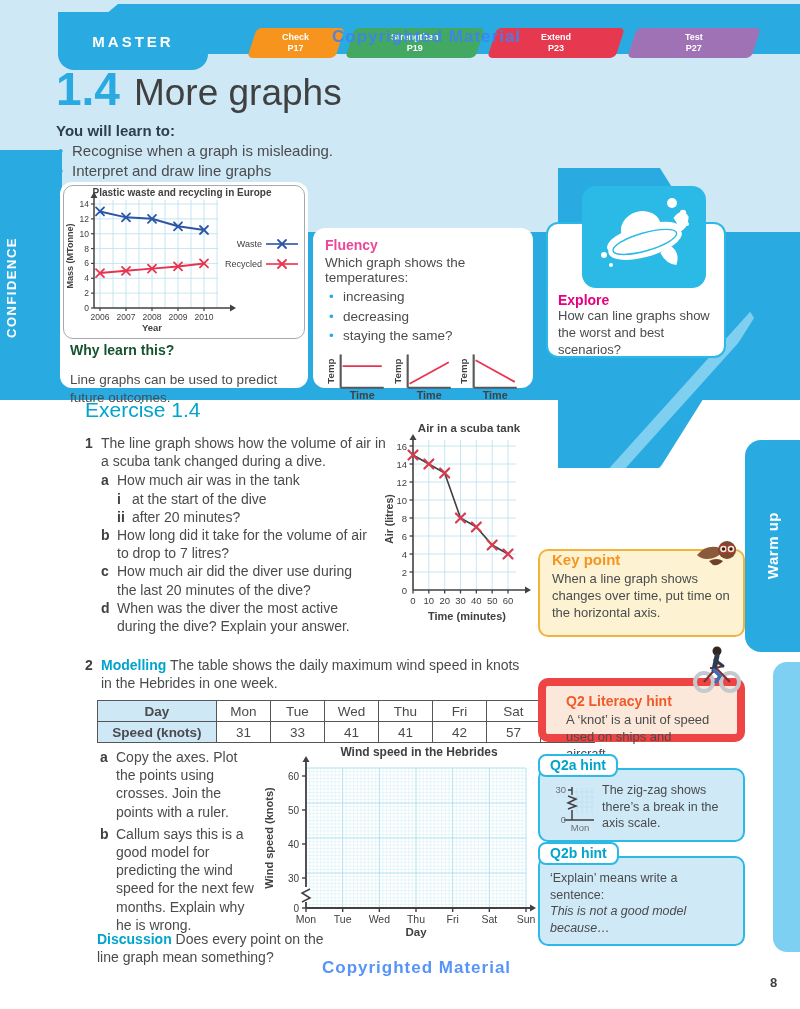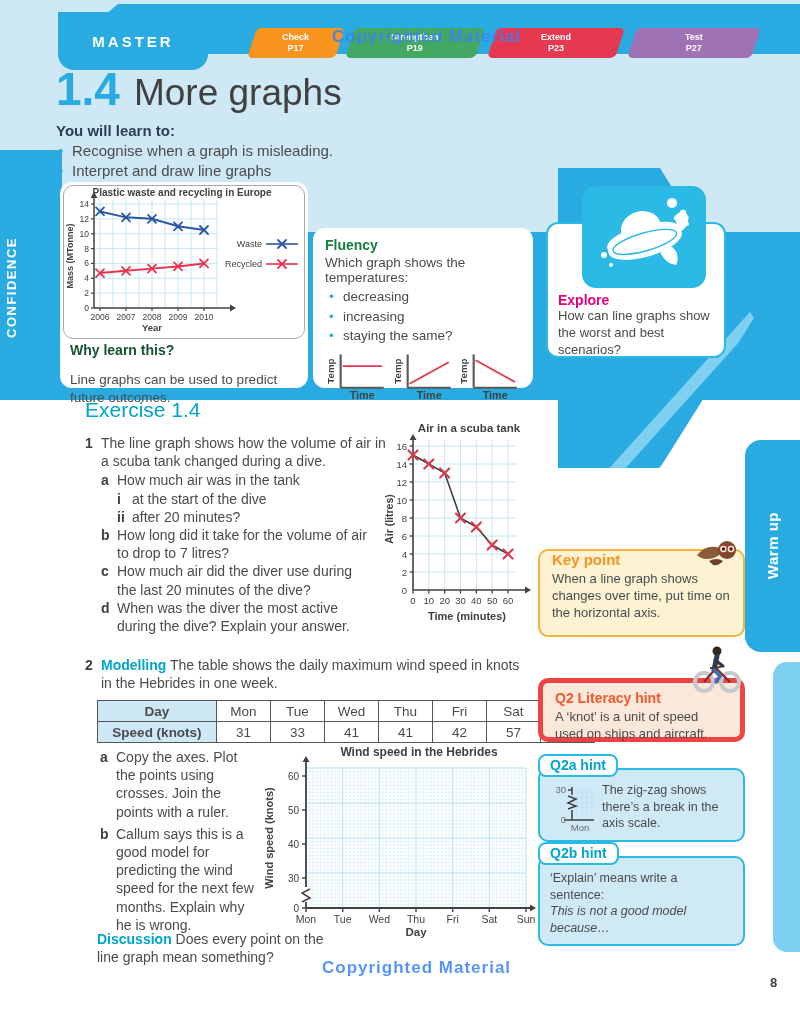--- a/index.html
+++ b/index.html
@@ -42,21 +42,21 @@
   .confidence{position:absolute;left:4px;top:228px;height:120px;width:30px;z-index:3;
     writing-mode:vertical-rl;transform:rotate(180deg);color:#fff;font-weight:bold;font-size:13px;
     letter-spacing:1.5px;text-align:center;}
   
   .left-box{position:absolute;left:60px;top:182px;width:248px;height:206px;background:#fff;border-radius:12px;z-index:3;}
   .chart-panel{position:absolute;left:3px;top:3px;width:240px;height:152px;border:1.5px solid #a7a9ac;border-radius:10px;background:#fff;}
   .why{position:absolute;left:10px;top:160px;width:230px;}
   .why .h{color:#14532d;font-weight:bold;font-size:14px;margin-bottom:13px;}
   .why .b{font-size:13.5px;line-height:1.3;color:#4a4b4d;}
   .fluency-box{position:absolute;left:313px;top:228px;width:220px;height:160px;background:#fff;border-radius:12px;z-index:3;padding:9px 12px;box-sizing:border-box;}
-  .fluency-box .h{color:#15803d;font-weight:bold;font-size:14px;}
+  .fluency-box .h{color:#ec4899;font-weight:bold;font-size:14px;}
   .fluency-box .b{font-size:13.5px;color:#4a4b4d;margin-top:2px;}
   .fluency-box ul{margin:2px 0 4px;padding:0;list-style:none;font-size:13.5px;color:#4a4b4d;}
   .fluency-box li{padding-left:18px;position:relative;line-height:1.45;}
   .fluency-box li::before{content:"•";color:#29abe2;position:absolute;left:4px;}
   .minis{display:flex;gap:4px;margin-top:2px;}
   .explore-box{position:absolute;left:546px;top:222px;width:180px;height:136px;background:#fff;
     border:2px solid #2bb9e5;border-radius:12px;z-index:3;box-sizing:border-box;}
   .ufo-tile{position:absolute;left:582px;top:186px;width:124px;height:102px;background:#2bb9e5;border-radius:14px;z-index:4;
     display:flex;align-items:center;justify-content:center;}
   .explore-txt{position:absolute;left:558px;top:292px;width:160px;z-index:5;}
@@ -81,22 +81,22 @@
   
   .warmup{position:absolute;left:745px;top:440px;width:55px;height:212px;background:#29abe2;border-radius:16px 0 0 16px;
     display:flex;align-items:center;justify-content:center;z-index:2;}
   .warmup span{writing-mode:vertical-rl;transform:rotate(180deg);color:#fff;font-weight:bold;font-size:15px;letter-spacing:.5px;}
   .next-tab{position:absolute;left:773px;top:662px;width:27px;height:290px;background:#7ed0f2;border-radius:14px 0 0 14px;}
   .keypoint{position:absolute;left:538px;top:549px;width:207px;height:88px;background:#fdf3d3;border:2.5px solid #f2b33d;
     border-radius:10px;box-sizing:border-box;padding:0 12px;z-index:2;}
   .keypoint .h{color:#f7941e;font-weight:bold;font-size:15px;margin-bottom:2px;}
   .keypoint .b{font-size:13px;line-height:1.32;color:#4a4b4d;}
   .owl{position:absolute;left:695px;top:539px;z-index:3;}
-  .literacy{position:absolute;left:538px;top:678px;width:207px;height:64px;background:#fbe8da;border:5px solid #ef4444;
-    border-radius:10px;box-sizing:border-box;padding:7px 12px;z-index:2;}
+  .literacy{position:absolute;left:538px;top:678px;width:207px;height:64px;background:#fbe8da;border:8px solid #ef4444;
+    border-radius:10px;box-sizing:border-box;padding:7px 20px;z-index:2;}
   .literacy .h{color:#f15a29;font-weight:bold;font-size:14px;margin-bottom:2px;}
   .literacy .b{font-size:13px;line-height:1.32;color:#4a4b4d;}
   .cyclist{position:absolute;left:690px;top:640px;z-index:3;}
   .hintbox{position:absolute;width:207px;z-index:2;}
   .hint-tab{position:relative;display:inline-block;background:#fff;border:2px solid #2bb9e5;border-radius:8px;
     padding:1px 10px 2px;font-weight:bold;color:#00a4cd;font-size:14px;z-index:2;}
   .hint-body{position:relative;margin-top:-9px;background:#cfe9f7;border:2px solid #2bb9e5;border-radius:10px;
     padding:12px 10px 8px;z-index:1;box-sizing:border-box;font-size:12.5px;line-height:1.32;color:#4a4b4d;}
   .q2a{left:538px;top:754px;}
   .q2b{left:538px;top:842px;}
@@ -242,22 +242,22 @@
     <div class="why">
       <div class="h">Why learn this?</div>
       <div class="b">Line graphs can be used to predict future outcomes.</div>
     </div>
   </div>
 
   <div class="fluency-box">
     <div class="h">Fluency</div>
     <div class="b">Which graph shows the temperatures:</div>
     <ul>
+      <li>increasing</li>
       <li>decreasing</li>
-      <li>increasing</li>
       <li>staying the same?</li>
     </ul>
     <div class="minis">
       <svg class="mini-graph" width="64" height="52" viewBox="0 0 64 52">
           <line x1="16" y1="4" x2="16" y2="38" stroke="#58595b" stroke-width="2.2"></line>
           <line x1="16" y1="38" x2="60" y2="38" stroke="#58595b" stroke-width="2.2"></line>
           <line x1="18" y1="16" x2="58" y2="16" stroke="#e8334f" stroke-width="1.8"></line>
           <text x="9" y="21" fill="#414042" font-size="10" text-anchor="middle" font-weight="bold" transform="rotate(-90 9 21)">Temp</text>
           <text x="38" y="50" fill="#414042" font-size="11" text-anchor="middle" font-weight="bold">Time</text>
         </svg>

